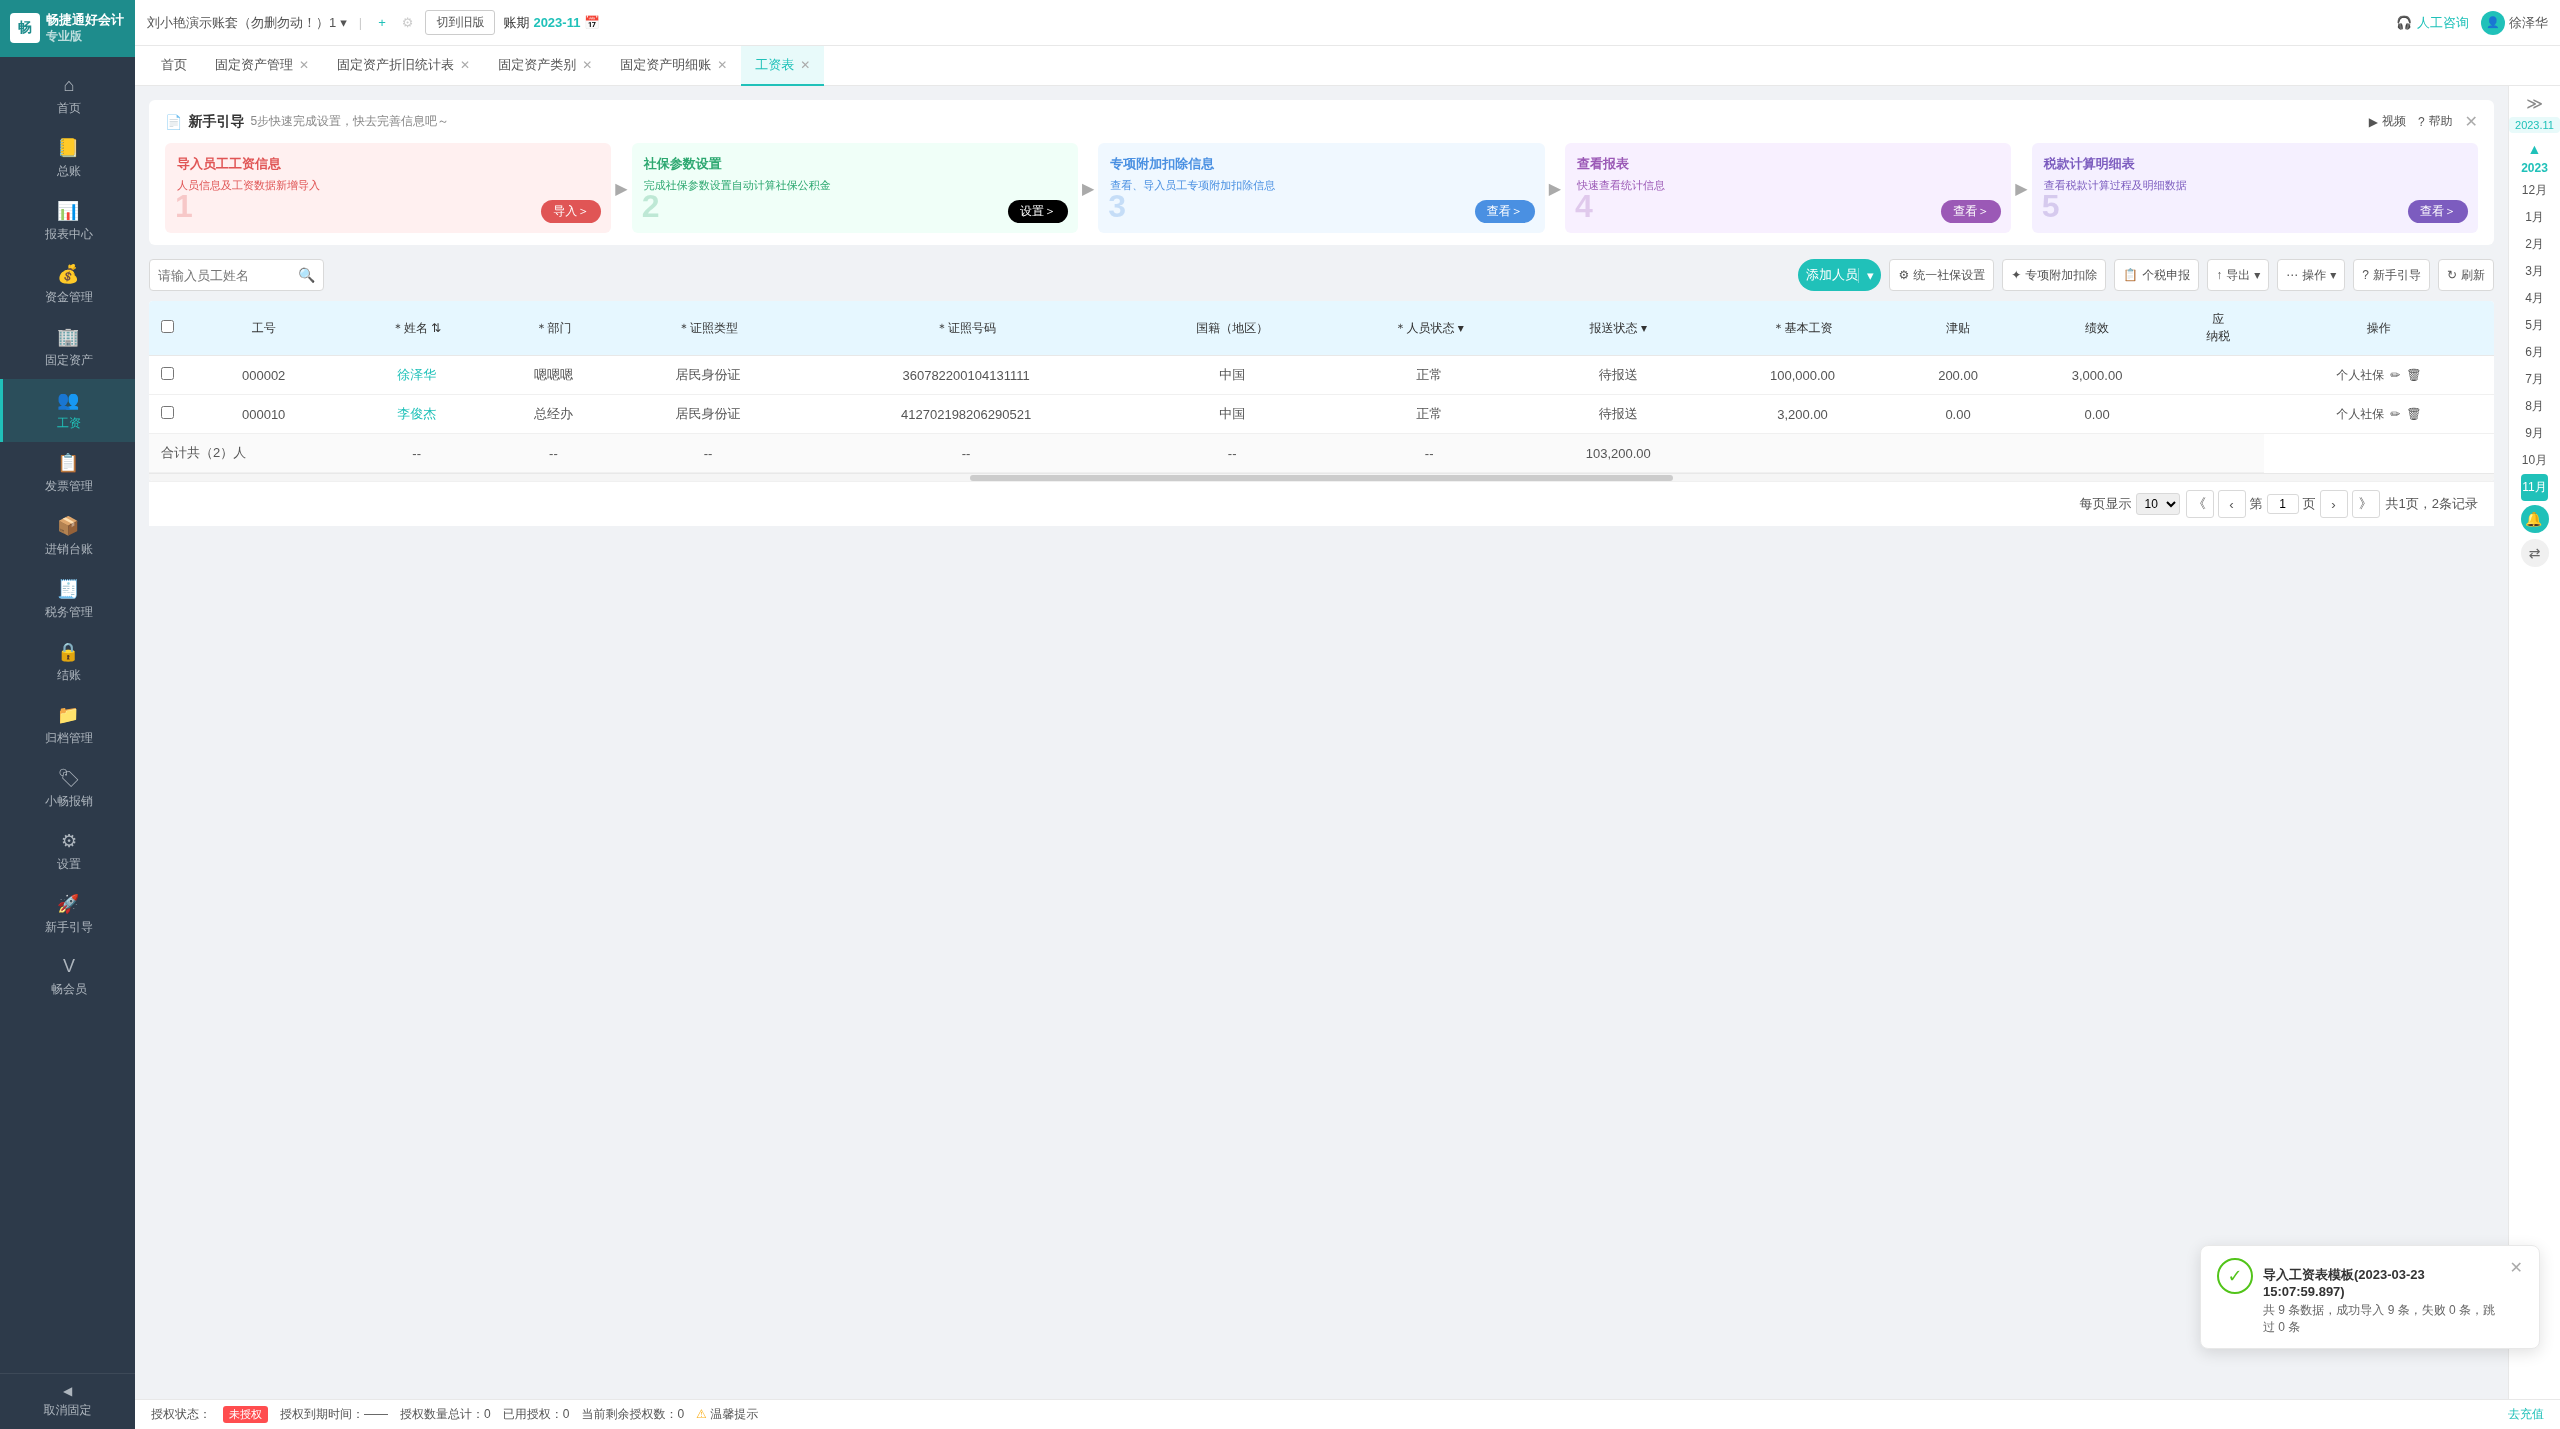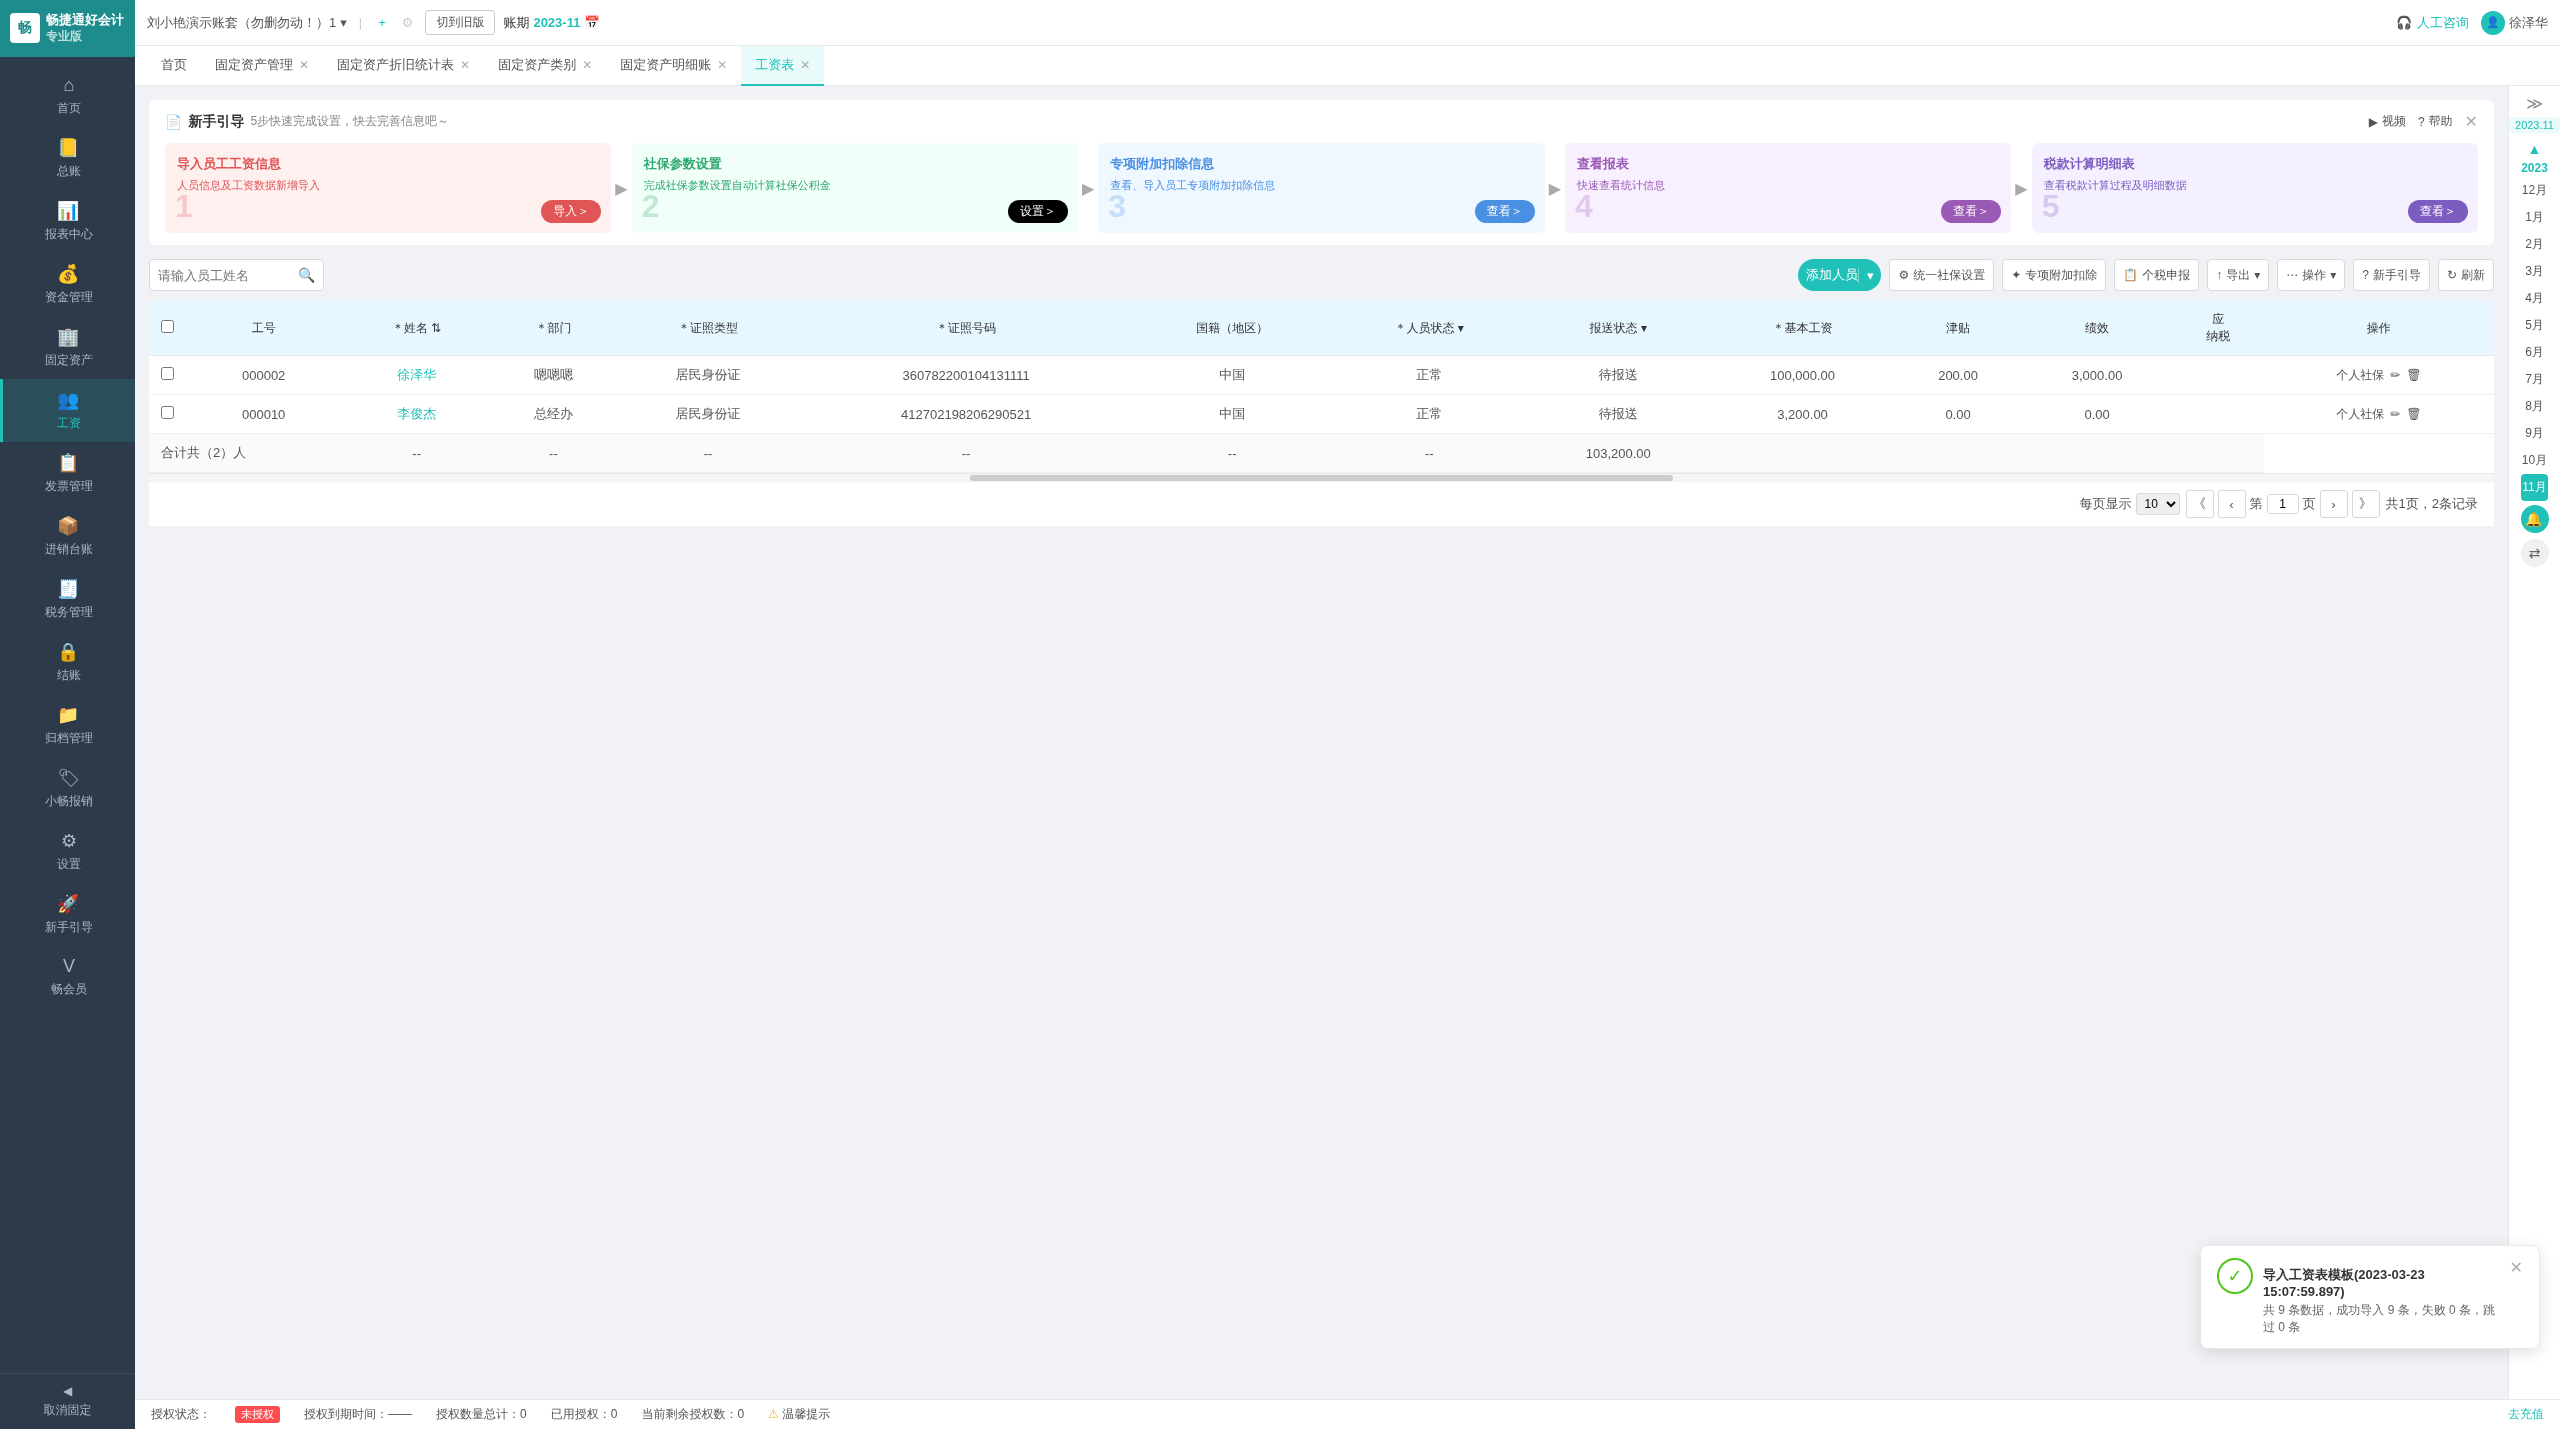--- a/index.html
+++ b/index.html
@@ -204,21 +204,21 @@
     }
     .page-size-sel { display: flex; align-items: center; gap: 4px; }
     .page-size-sel select { border: 1px solid #d9d9d9; border-radius: 3px; padding: 2px 4px; font-size: 12px; }
     .page-nav { display: flex; align-items: center; gap: 4px; }
     .page-btn { width: 28px; height: 28px; border: 1px solid #d9d9d9; border-radius: 3px; cursor: pointer; background: white; display: flex; align-items: center; justify-content: center; color: #555; }
     .page-input { width: 32px; border: 1px solid #d9d9d9; border-radius: 3px; text-align: center; padding: 2px; font-size: 12px; }
 
     
     .status-bar {
       background: white; border-top: 1px solid #e8e8e8;
-      padding: 6px 16px; display: flex; align-items: center; gap: 24px;
+      padding: 6px 16px; display: flex; align-items: center; gap: 12px;
       font-size: 12px; color: #555; flex-shrink: 0;
     }
     .status-badge { background: #ff4d4f; color: white; border-radius: 3px; padding: 1px 6px; font-size: 11px; }
     .status-link { color: #20c1b9; cursor: pointer; }
     .warn-dot { color: #faad14; }
 
     
     .right-panel {
       width: 52px;
       background: white;

